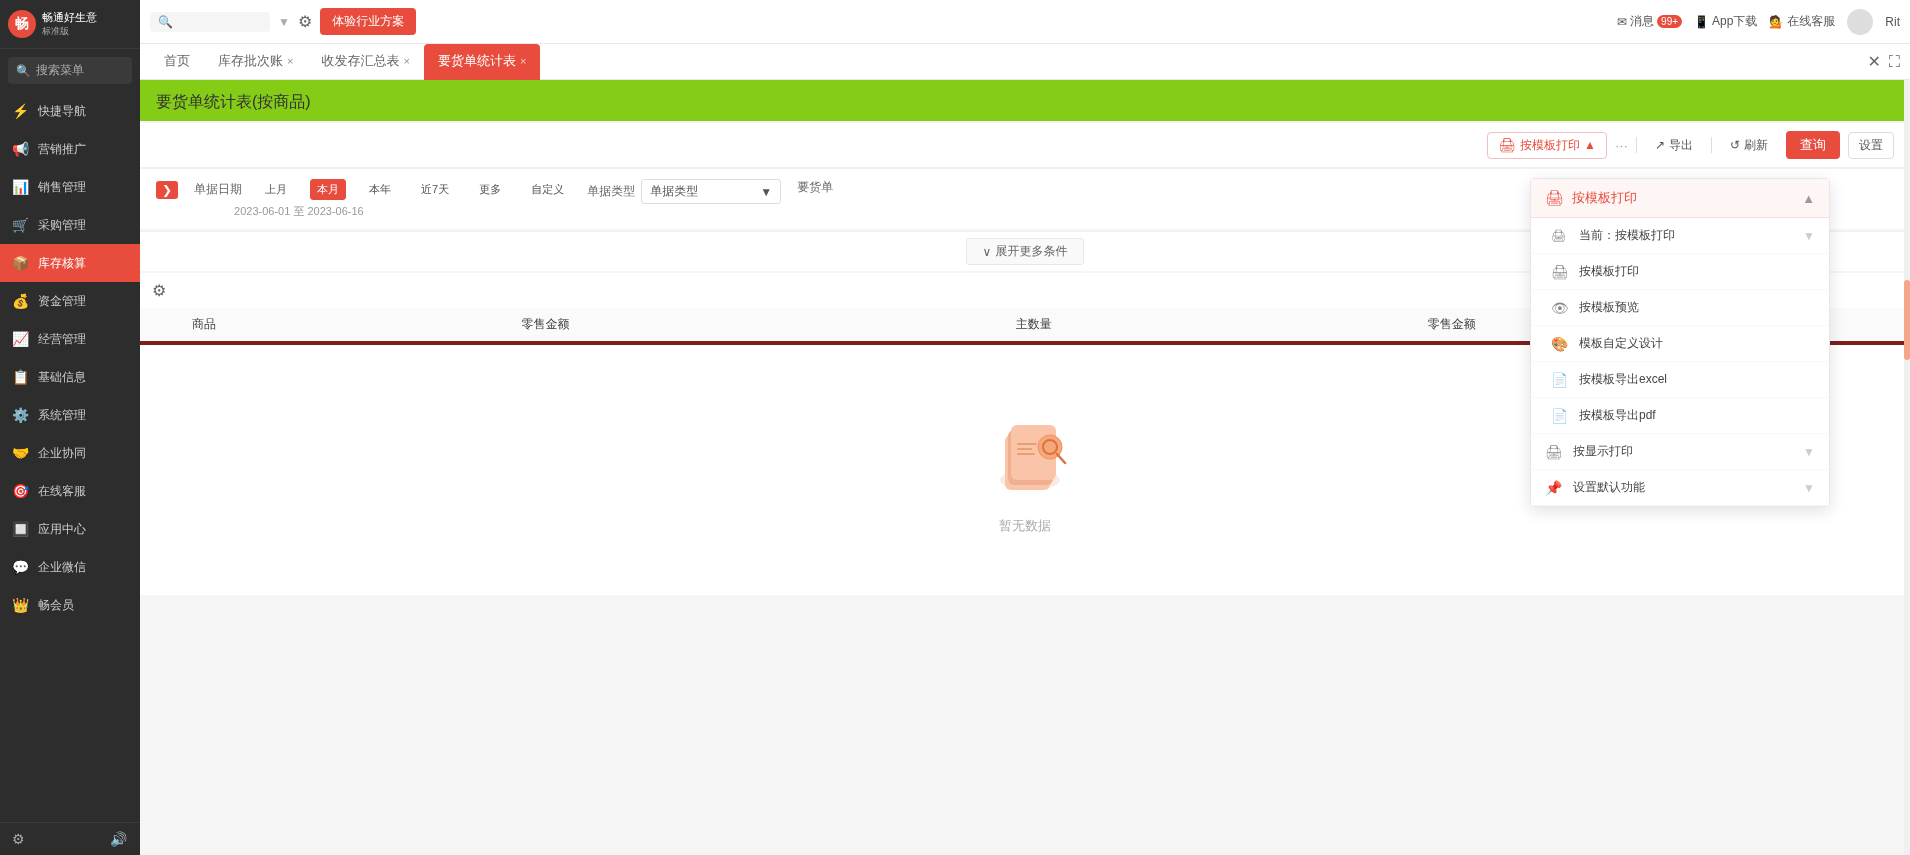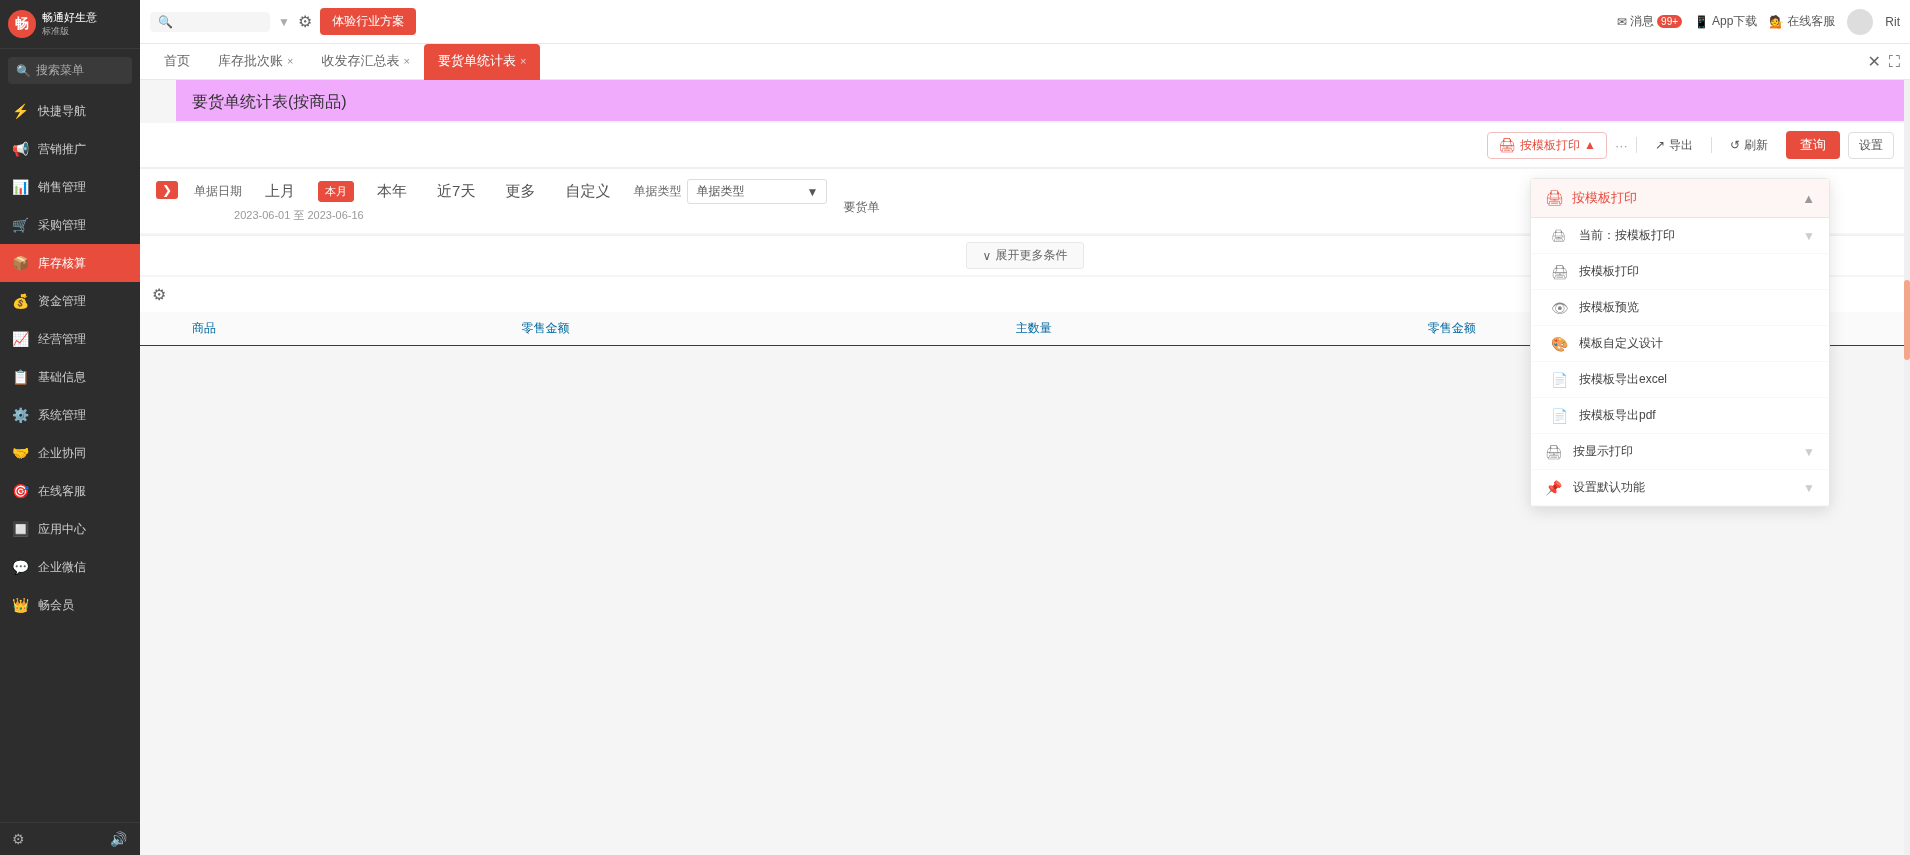--- a/index.html
+++ b/index.html
@@ -141,50 +141,49 @@
     
     .content {
       flex: 1;
       overflow: auto;
       padding: 0;
       position: relative;
       background: #f5f5f5;
     }
 
     .page-header {
-      background: #f0abfc;
+      background: #84cc16;
       padding: 12px 16px 8px;
       margin-bottom: 2px;
-      margin-left: 36px;
     }
     .page-title { font-size: 16px; color: #333; font-weight: 500; }
     .date-btn {
-      padding: 2px 6px; font-size: 15px; cursor: pointer;
+      padding: 2px 6px; font-size: 11px; cursor: pointer;
       border: 1px solid transparent; border-radius: 3px; color: #555;
       background: transparent;
     }
     .date-btn.active { background: #e74c3c; color: #fff; border-color: #e74c3c; }
 
     
     .table-area {
       background: #fff;
       margin-top: 2px;
     }
 
     .data-table {
       width: 100%;
       border-collapse: collapse;
     }
     .data-table th {
       background: #fafafa;
-      border-bottom: 1px solid #7f1d1d;
+      border-bottom: 4px solid #7f1d1d;
       padding: 8px 12px;
       text-align: left;
       font-size: 12px;
-      color: #0369a1;
+      color: #404040;
       font-weight: 500;
     }
 
     
     .empty-state {
       display: flex; flex-direction: column; align-items: center; justify-content: center;
       padding: 60px 20px;
       color: #999;
     }
     .empty-icon {
@@ -438,21 +437,21 @@
 
       <div style="display:flex;align-items:center;gap:6px;">
         <span style="font-size:12px;color:#666;">单据类型</span>
         <div style="display:flex;align-items:center;border:1px solid #ddd;border-radius:3px;padding:3px 8px;background:#fff;cursor:pointer;font-size:12px;color:#555;min-width:140px;justify-content:space-between;gap:8px;">
           <span>单据类型</span>
           <span>▼</span>
         </div>
       </div>
 
       <div style="display:flex;align-items:center;gap:6px;">
-        <span style="font-size:12px;color:#666;margin-top:20px;">要货单</span>
+        <span style="font-size:12px;color:#666;">要货单</span>
       </div>
     </div>
 
     <div style="display:flex;justify-content:center;background:#fff;padding:6px;margin-bottom:2px;border-top:1px solid #f0f0f0;">
       <button style="display:flex;align-items:center;gap:4px;background:#f9f9f9;border:1px solid #e8e8e8;border-radius:3px;padding:4px 16px;cursor:pointer;font-size:12px;color:#666;">
         <span>∨</span>
         <span>展开更多条件</span>
       </button>
     </div>
 
@@ -468,20 +467,38 @@
             <th>零售金额</th>
             <th>主数量</th>
             <th>零售金额</th>
           </tr>
         </thead>
         <tbody>
           
         </tbody>
       </table>
 
+      <div class="empty-state">
+        <div class="empty-icon">
+          
+          <svg width="100" height="100" viewBox="0 0 100 100" xmlns="http://www.w3.org/2000/svg">
+            <ellipse cx="55" cy="75" rx="30" ry="10" fill="#f9d4c0" opacity="0.5"></ellipse>
+            <rect x="30" y="30" width="45" height="55" rx="6" fill="#f9c4a8"></rect>
+            <rect x="33" y="25" width="45" height="55" rx="6" fill="#f0b090"></rect>
+            <rect x="36" y="20" width="45" height="55" rx="6" fill="#f9c4a8"></rect>
+            <circle cx="75" cy="42" r="12" fill="#f5a87a" stroke="#f09060" stroke-width="1"></circle>
+            <circle cx="75" cy="42" r="7" fill="none" stroke="#e07040" stroke-width="2"></circle>
+            <line x1="82" y1="49" x2="90" y2="58" stroke="#e07040" stroke-width="2.5" stroke-linecap="round"></line>
+            <rect x="42" y="38" width="20" height="2" rx="1" fill="#e8a070"></rect>
+            <rect x="42" y="43" width="15" height="2" rx="1" fill="#e8a070"></rect>
+            <rect x="42" y="48" width="18" height="2" rx="1" fill="#e8a070"></rect>
+          </svg>
+        </div>
+        <div class="empty-text">暂无数据</div>
+      </div>
     </div>
 
     <div class="dropdown-overlay">
 
       <div class="dropdown-header">
         <div class="dropdown-header-left">
           <span style="font-size:15px;">🖨</span>
           <span>按模板打印</span>
         </div>
         <span style="color:#999;">▲</span>

